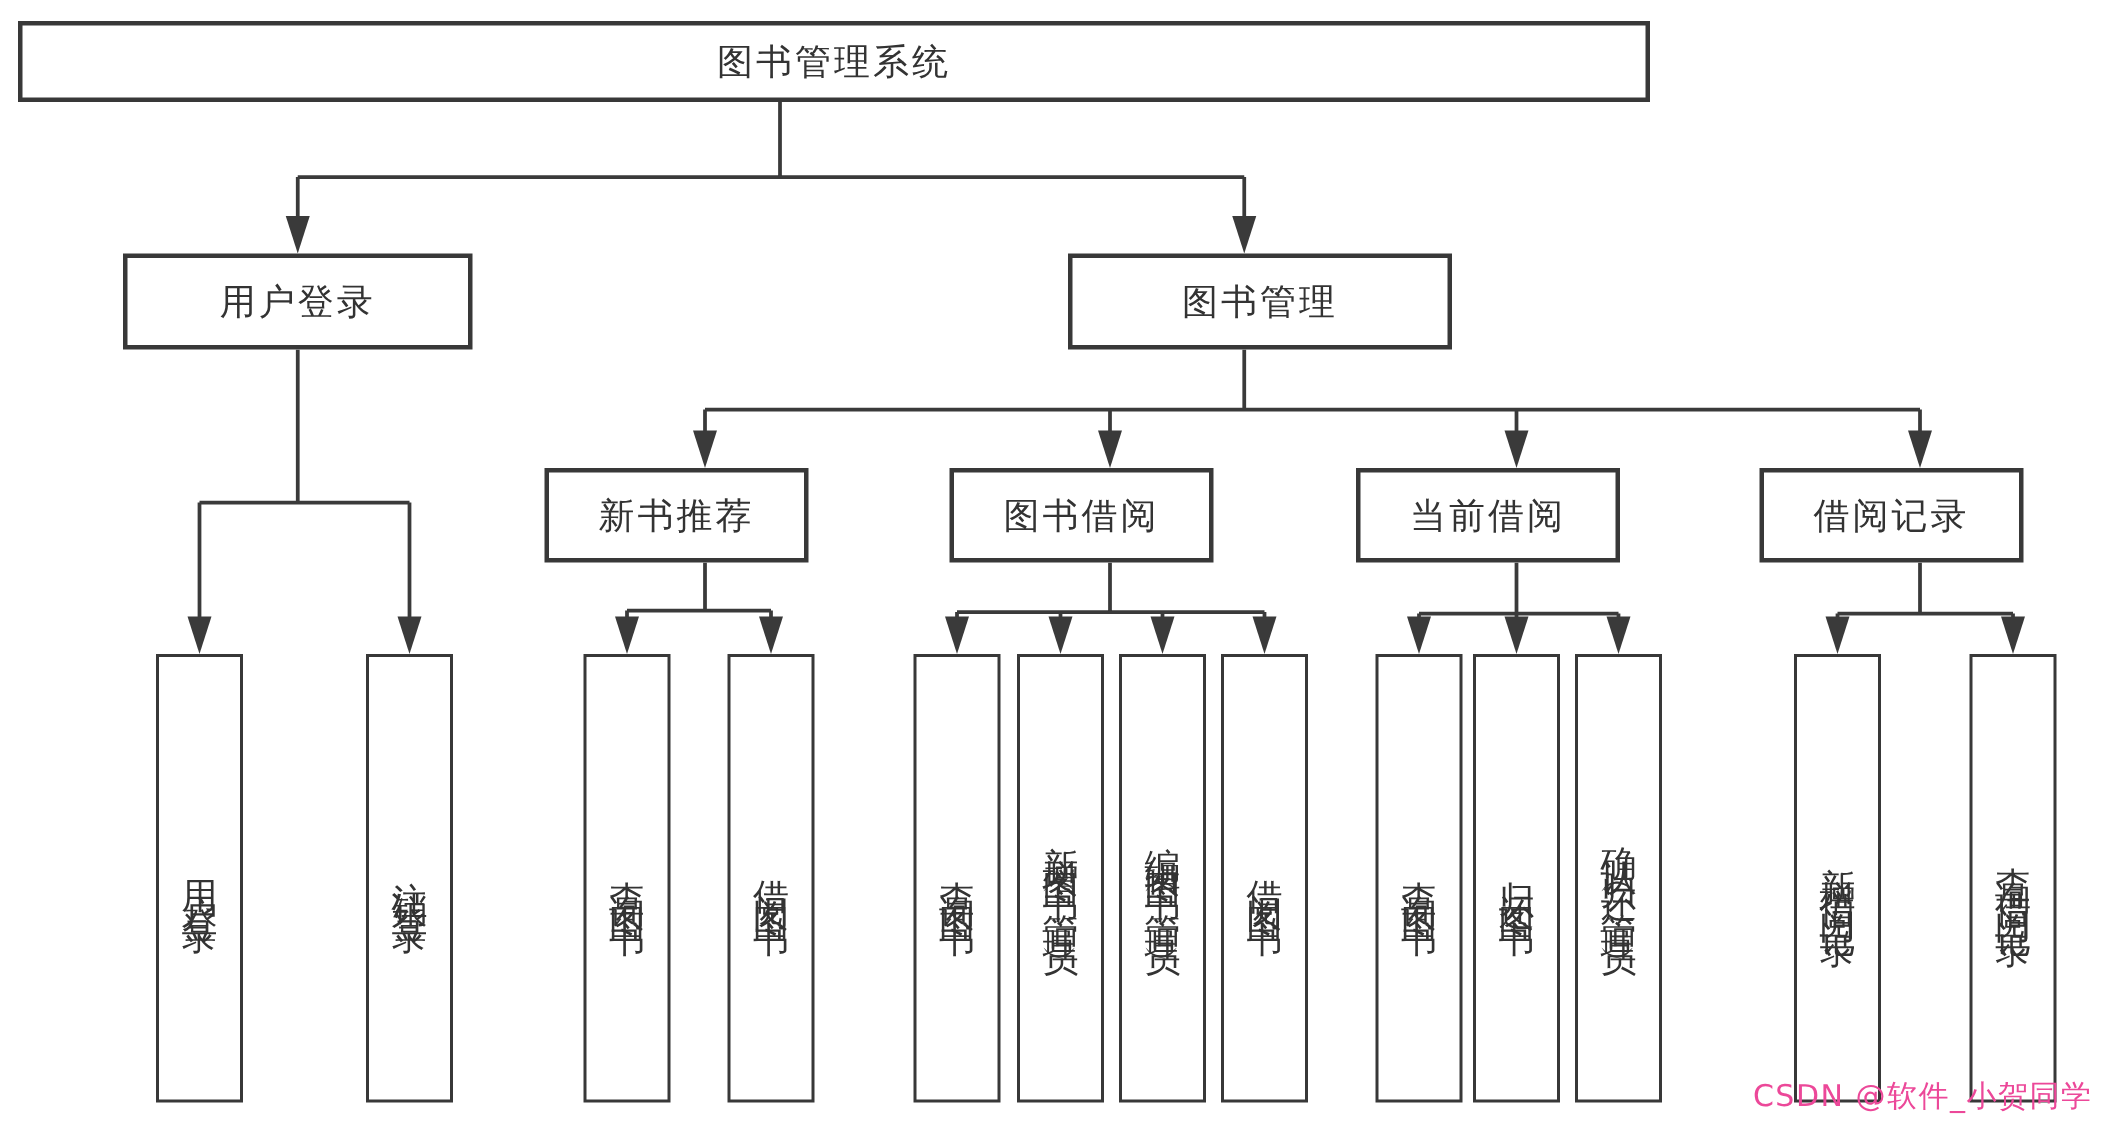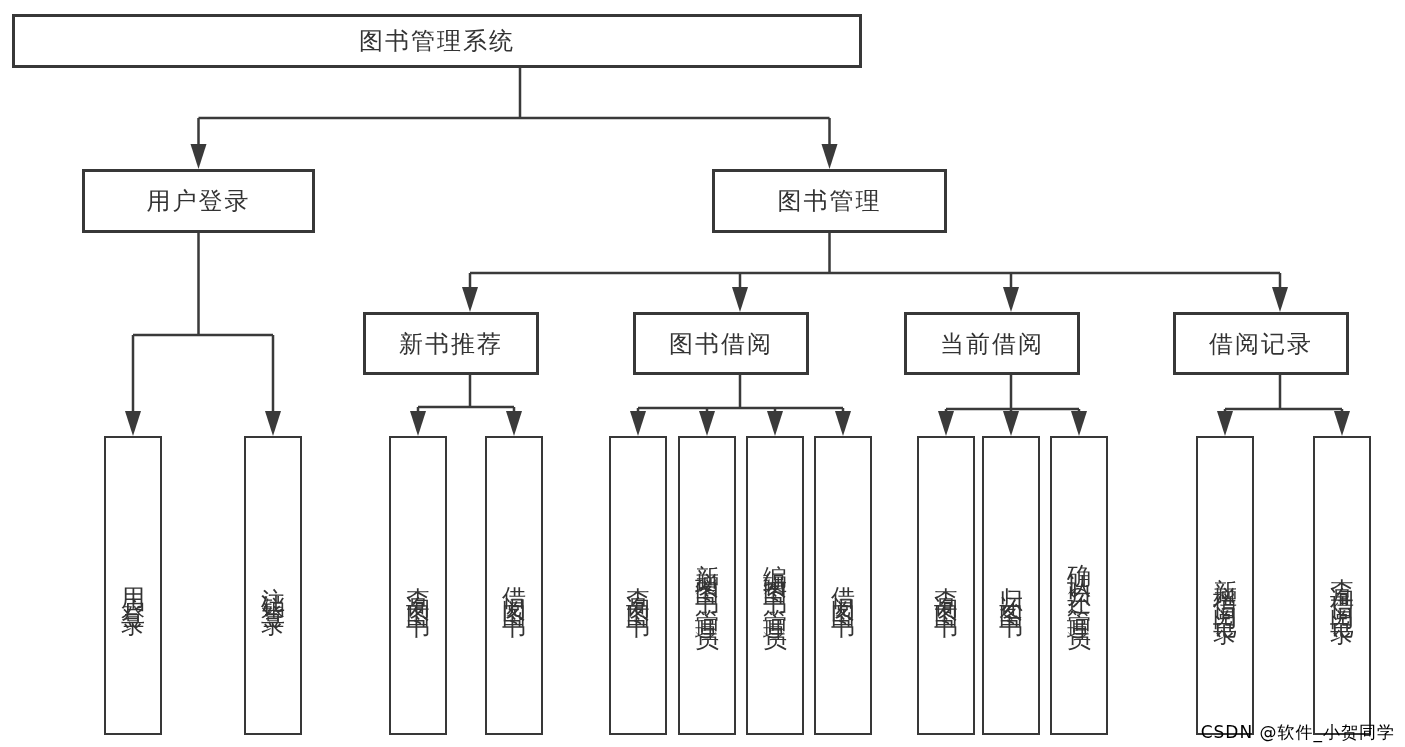--- a/index.html
+++ b/index.html
@@ -30,39 +30,39 @@
     display: flex;
     align-items: center;
     justify-content: center;
     text-align: center;
   }
   .h-node {
     font-size: 24px;
     letter-spacing: 2px;
     line-height: 1;
   }
-  .root-node  { left: 12px;  top: 14px;  width: 850px; height: 54px; }
+  .root-node  { left: 12px;  top: 14px;  width: 1088px; height: 54px; }
   .l2-node    { top: 169px; height: 64px; }
   .l3-node    { top: 312px; height: 63px; width: 176px; }
   .leaf-node  { top: 436px; height: 299px; width: 58px; border-width: 2.5px; }
   .leaf-node .v-label {
     writing-mode: vertical-rl;
     text-orientation: mixed;
     font-size: 24px;
     letter-spacing: 9px;
     line-height: 1;
     white-space: nowrap;
   }
   .watermark {
     position: absolute;
     right: 10px;
     bottom: 3px;
-    font-size: 17px;
+    font-size: 20px;
     letter-spacing: 1px;
-    color: #000000;
+    color: #ec4899;
     pointer-events: none;
   }
 </style>
 </head>
 <body>
 
 <div id="canvas">
 
   <svg id="connectors" viewBox="0 0 1405 747" xmlns="http://www.w3.org/2000/svg">
     <g stroke="#3a3a3a" stroke-width="2.5" fill="none">
@@ -107,21 +107,21 @@
     </g>
   </svg>
 
   <div class="node h-node root-node">
     <span>图书管理系统</span>
   </div>
 
   <div class="node h-node l2-node" style="left:82px; width:233px;">
     <span>用户登录</span>
   </div>
-  <div class="node h-node l2-node" style="left:712px; width:235px;">
+  <div class="node h-node l2-node" style="left:712px; width:256px;">
     <span>图书管理</span>
   </div>
 
   <div class="node h-node l3-node" style="left:363px;">
     <span>新书推荐</span>
   </div>
   <div class="node h-node l3-node" style="left:633px;">
     <span>图书借阅</span>
   </div>
   <div class="node h-node l3-node" style="left:904px;">

